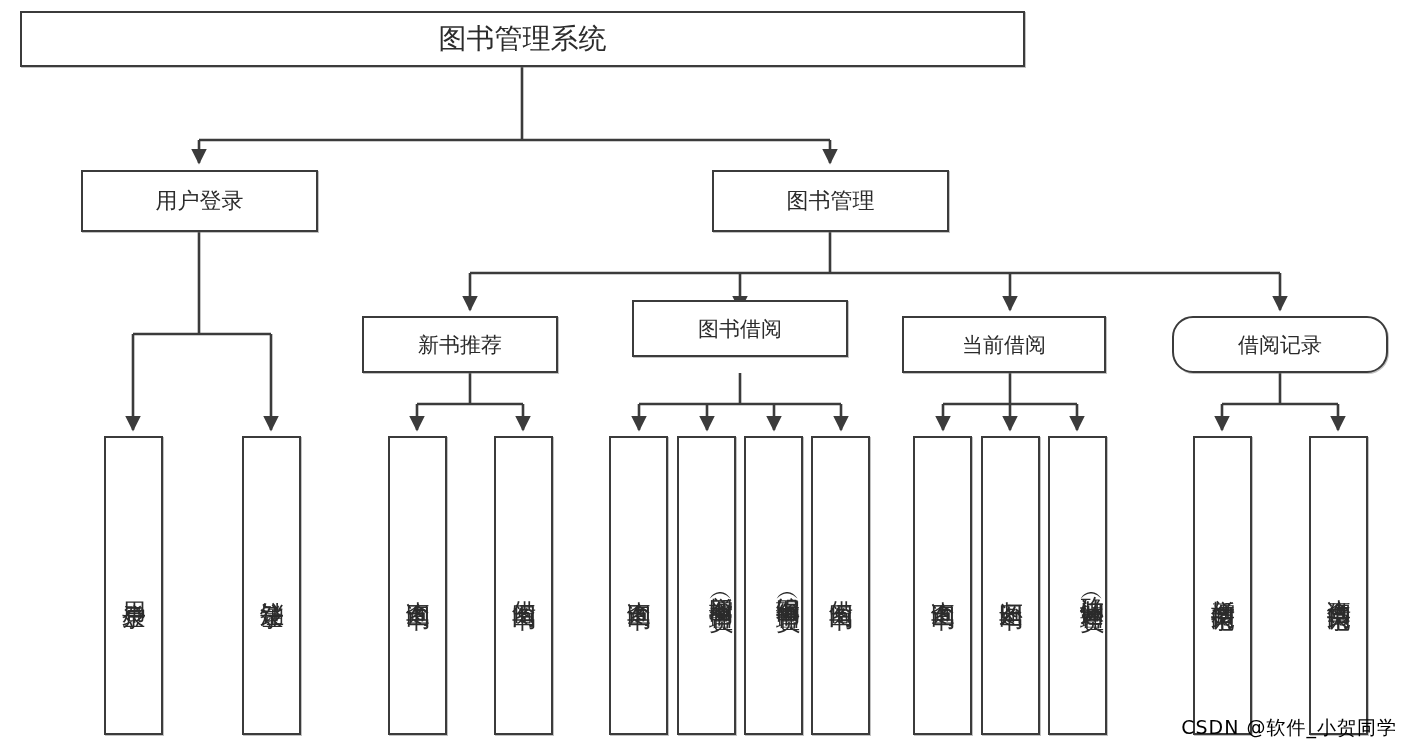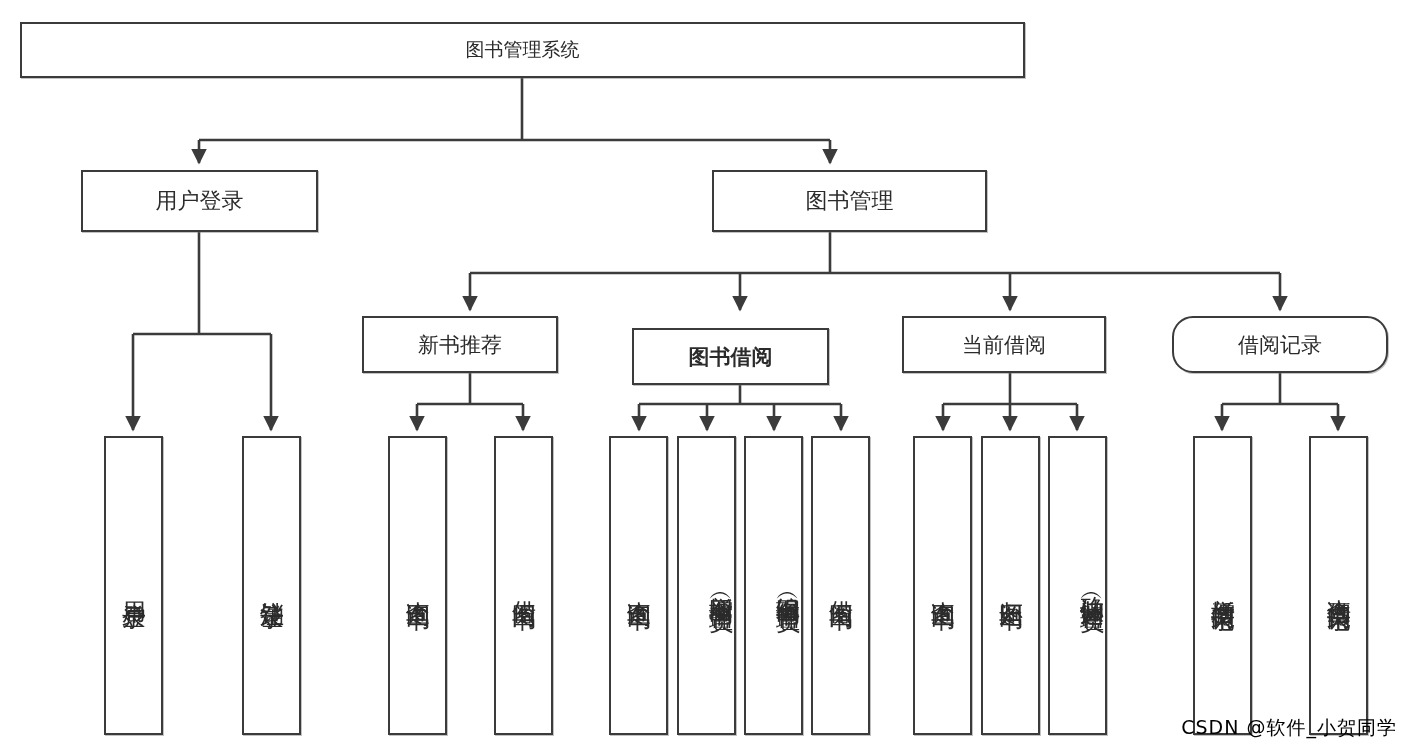--- a/index.html
+++ b/index.html
@@ -31,22 +31,21 @@
     box-sizing: border-box;
     background: #ffffff;
     border: 2px solid #3b3b3b;
     display: flex;
     align-items: center;
     justify-content: center;
     color: #2b2b2b;
     box-shadow: 1px 1px 0 rgba(120,120,120,0.45);
   }
   .node.root {
-    font-size: 19px;
-    margin-top: 11px;
+    font-size: 28px;
   }
   .node.lvl2 {
     font-size: 22px;
   }
   .node.lvl3 {
     font-size: 21px;
   }
   .node.leaf {
     writing-mode: vertical-rl;
     text-orientation: upright;
@@ -130,28 +129,28 @@
     </g>
   </svg>
 
   <div class="node root" style="left:20px; top:11px; width:1005px; height:56px;">
     <span class="label">图书管理系统</span>
   </div>
 
   <div class="node lvl2" style="left:81px; top:170px; width:237px; height:62px;">
     <span class="label">用户登录</span>
   </div>
-  <div class="node lvl2" style="left:712px; top:170px; width:275px; height:62px;">
+  <div class="node lvl2" style="left:712px; top:170px; width:237px; height:62px;">
     <span class="label">图书管理</span>
   </div>
 
   <div class="node lvl3" style="left:362px; top:316px; width:196px; height:57px;">
     <span class="label">新书推荐</span>
   </div>
-  <div class="node lvl3" style="left:632px; top:328px; width:197px; height:57px;font-weight:bold;">
+  <div class="node lvl3" style="left:632px; top:300px; width:216px; height:57px;">
     <span class="label">图书借阅</span>
   </div>
   <div class="node lvl3" style="left:902px; top:316px; width:204px; height:57px;">
     <span class="label">当前借阅</span>
   </div>
   <div class="node lvl3" style="left:1172px; top:316px; width:216px; height:57px;border-radius:21px;">
     <span class="label">借阅记录</span>
   </div>
 
   <div class="node leaf" style="left:104px; top:436px; width:59px; height:299px;">

